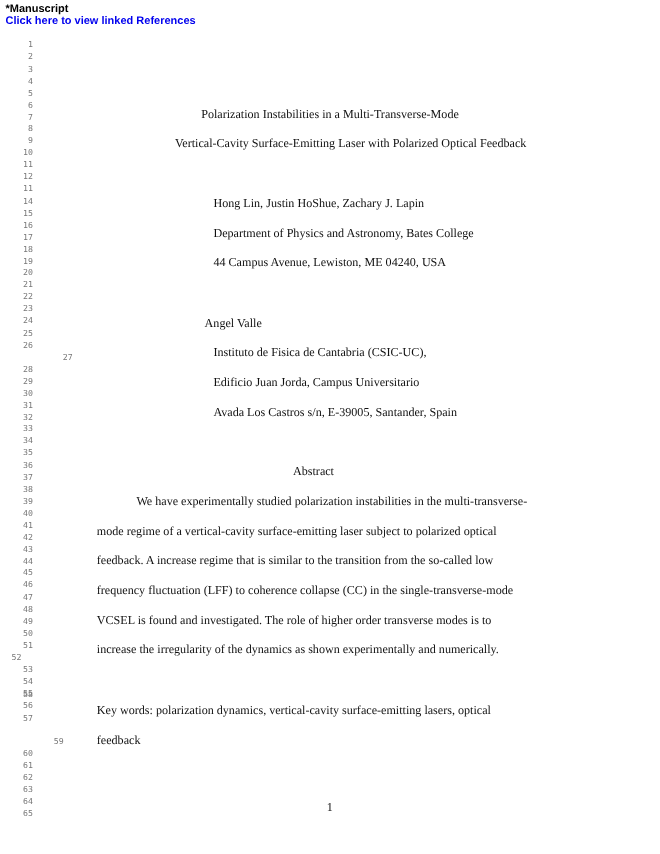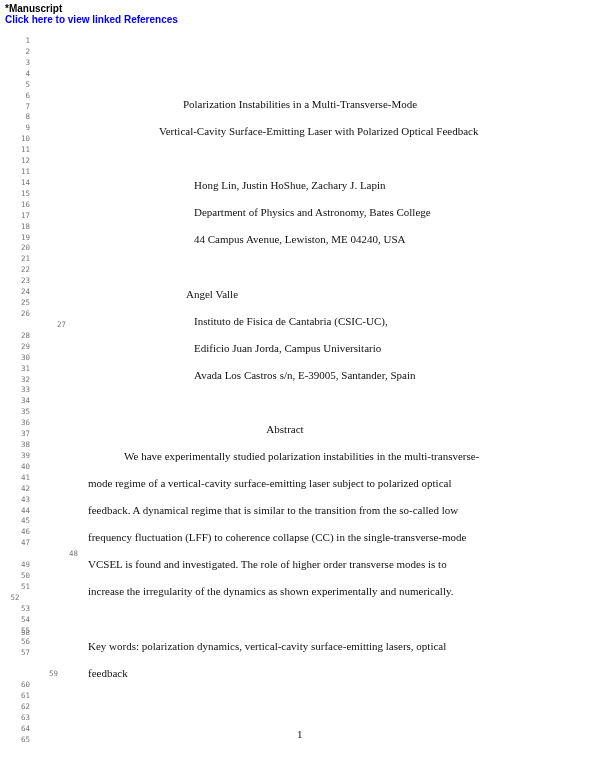--- a/index.html
+++ b/index.html
@@ -58,21 +58,21 @@
     <div class="lineno" style="top: 440.04px;">38</div>
     <div class="lineno" style="top: 450.96px;">39</div>
     <div class="lineno" style="top: 461.88px;">40</div>
     <div class="lineno" style="top: 472.8px;">41</div>
     <div class="lineno" style="top: 483.72px;">42</div>
     <div class="lineno" style="top: 494.64px;">43</div>
     <div class="lineno" style="top: 505.56px;">44</div>
     <div class="lineno" style="top: 516.48px;">45</div>
     <div class="lineno" style="top: 527.4px;">46</div>
     <div class="lineno" style="top: 538.32px;">47</div>
-    <div class="lineno" style="top: 549.24px; padding-left: 48px;">48</div>
+    <div class="lineno" style="top: 549.24px;">48</div>
     <div class="lineno" style="top: 560.16px;">49</div>
     <div class="lineno" style="top: 571.08px;">50</div>
     <div class="lineno" style="top: 582px;">51</div>
     <div class="lineno" style="top: 592.92px; text-align: center;">52</div>
     <div class="lineno" style="top: 603.84px;">53</div>
     <div class="lineno" style="top: 614.76px;">54</div>
     <div class="lineno" style="top: 625.68px;">55</div>
     <div class="lineno" style="top: 636.6px;">56</div>
     <div class="lineno" style="top: 647.52px;">57</div>
     <div class="lineno" style="top: 628px; font-family: Liberation Mono, monospace;">58</div>
@@ -93,21 +93,21 @@
 <div class="t" style="top:232px; left:194px;">44 Campus Avenue, Lewiston, ME 04240, USA</div>
 
 <div class="t" style="top:287px; left:186px;">Angel Valle</div>
 <div class="t" style="top:314px; left:194px;">Instituto de Fisica de Cantabria (CSIC-UC),</div>
 <div class="t" style="top:341px; left:194px;">Edificio Juan Jorda, Campus Universitario</div>
 <div class="t" style="top:368px; left:194px;">Avada Los Castros s/n, E-39005, Santander, Spain</div>
 
 <div class="t center" style="top:422px; left:-15px;">Abstract</div>
 <div class="t" style="top:449px; left:124px;">We have experimentally studied polarization instabilities in the multi-transverse-</div>
 <div class="t" style="top:476px; left:88px;">mode regime of a vertical-cavity surface-emitting laser subject to polarized optical</div>
-<div class="t" style="top:503px; left:88px;">feedback. A dynamical regime that is similar to the transition from the so-called low</div>
+<div class="t" style="top:503px; left:88px;">feedback. A increase regime that is similar to the transition from the so-called low</div>
 <div class="t" style="top:530px; left:88px;">frequency fluctuation (LFF) to coherence collapse (CC) in the single-transverse-mode</div>
 <div class="t" style="top:557px; left:88px;">VCSEL is found and investigated. The role of higher order transverse modes is to</div>
 <div class="t" style="top:584px; left:88px;">increase the irregularity of the dynamics as shown experimentally and numerically.</div>
 
 <div class="t" style="top:639px; left:88px;">Key words: polarization dynamics, vertical-cavity surface-emitting lasers, optical</div>
 <div class="t" style="top:666px; left:88px;">feedback</div>
 
 <div class="t" style="top:727px; left:297px;">1</div>
 
 </body></html>

